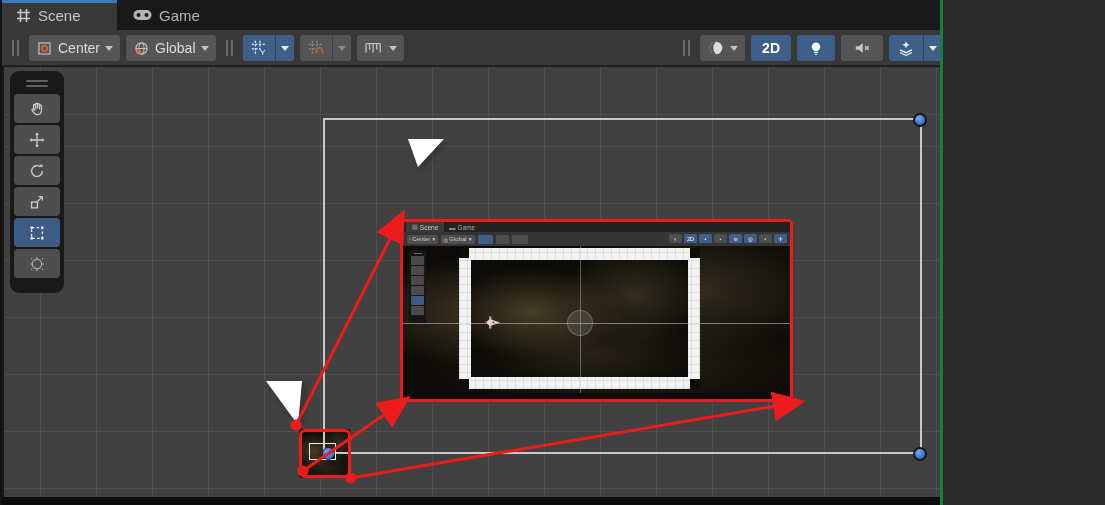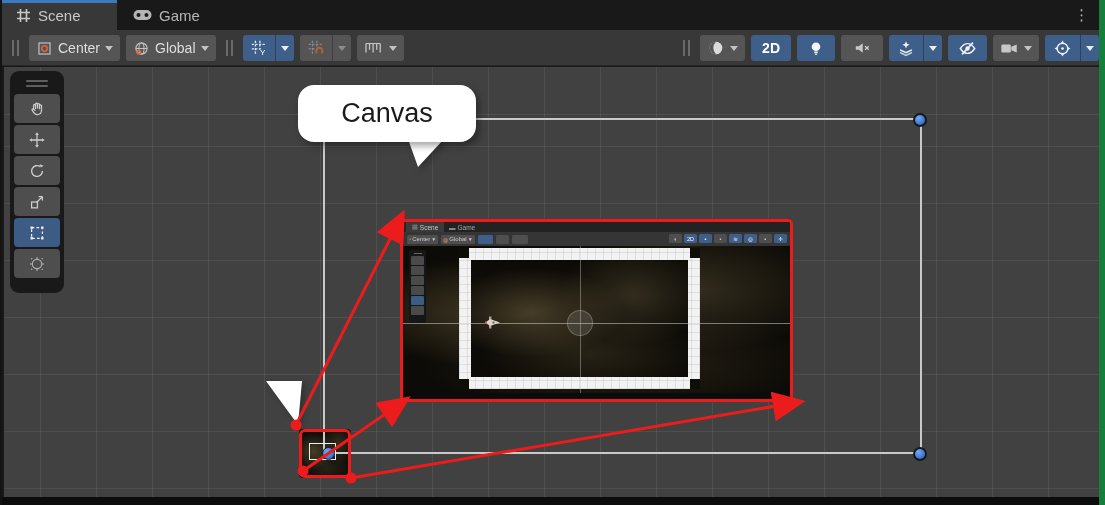--- a/index.html
+++ b/index.html
@@ -1,18 +1,18 @@
 <!DOCTYPE html>
 <html><head>
 <meta charset="utf-8">
 <style>
   html,body{margin:0;padding:0;background:#2a2a2a;}
   *{box-sizing:border-box;font-family:"Liberation Sans",sans-serif;}
-  .window{position:relative;width:1105px;height:505px;background:#191919;overflow:hidden;
-          border-left:2px solid #131313;border-right:6px solid #15803d;}
+  .window{position:relative;width:943px;height:505px;background:#191919;overflow:hidden;
+          border-left:2px solid #131313;border-right:3px solid #15803d;}
   
   .tabbar{position:relative;height:30px;background:#191919;width:1101px;}
   .tab{position:absolute;top:0;height:30px;display:flex;align-items:center;gap:7px;padding:0 14px;color:#c8c8c8;font-size:15px;}
   .tab.active{left:0;width:115px;background:#383838;}
   .tab.active::before{content:"";position:absolute;left:0;top:0;right:0;height:3px;background:#3a7bbf;}
   .tab.game{left:117px;color:#b5b5b5;}
   .kebab{position:absolute;right:14px;top:4px;color:#b5b5b5;font-size:15px;letter-spacing:0;line-height:22px;}
   
   .toolbar{position:relative;height:36px;background:#383838;border-bottom:1px solid #262626;width:1101px;}
   .tb-group{position:absolute;top:5px;display:flex;align-items:center;gap:6px;}
@@ -368,23 +368,20 @@
           <circle cx="10" cy="10" r="5.2" fill="none" stroke="#cdcdcd" stroke-width="1.3"></circle>
           <path d="M10 2.2v3M10 14.8v3M2.2 10h3M14.8 10h3" stroke="#cdcdcd" stroke-width="1.3"></path>
           <path d="M3.2 3.2l2 .5-1.5 1.5zM16.8 3.2l-.5 2-1.5-1.5zM3.2 16.8l.5-2 1.5 1.5zM16.8 16.8l-2-.5 1.5-1.5z" fill="#cdcdcd"></path>
         </svg>
       </div>
     </div>
 
     <svg class="tail" style="left:398px;top:72px;" width="46" height="30">
       <polygon points="6,0 42,0 16,28" fill="#ffffff"></polygon>
     </svg>
-    <div class="bubble" style="left:294px;top:18px;width:178px;height:57px;">
-      <span>Canvas</span>
-    </div>
 
     <svg class="tail" style="left:256px;top:314px;" width="48" height="46">
       <polygon points="6,0 42,0 38,44" fill="#ffffff"></polygon>
     </svg>
 
     <svg class="overlay-svg">
       <defs>
         <marker id="arr" markerWidth="11" markerHeight="10" refX="3" refY="5" orient="auto">
           <path d="M0 0L11 5L0 10z" fill="#ec1c1c"></path>
         </marker>

